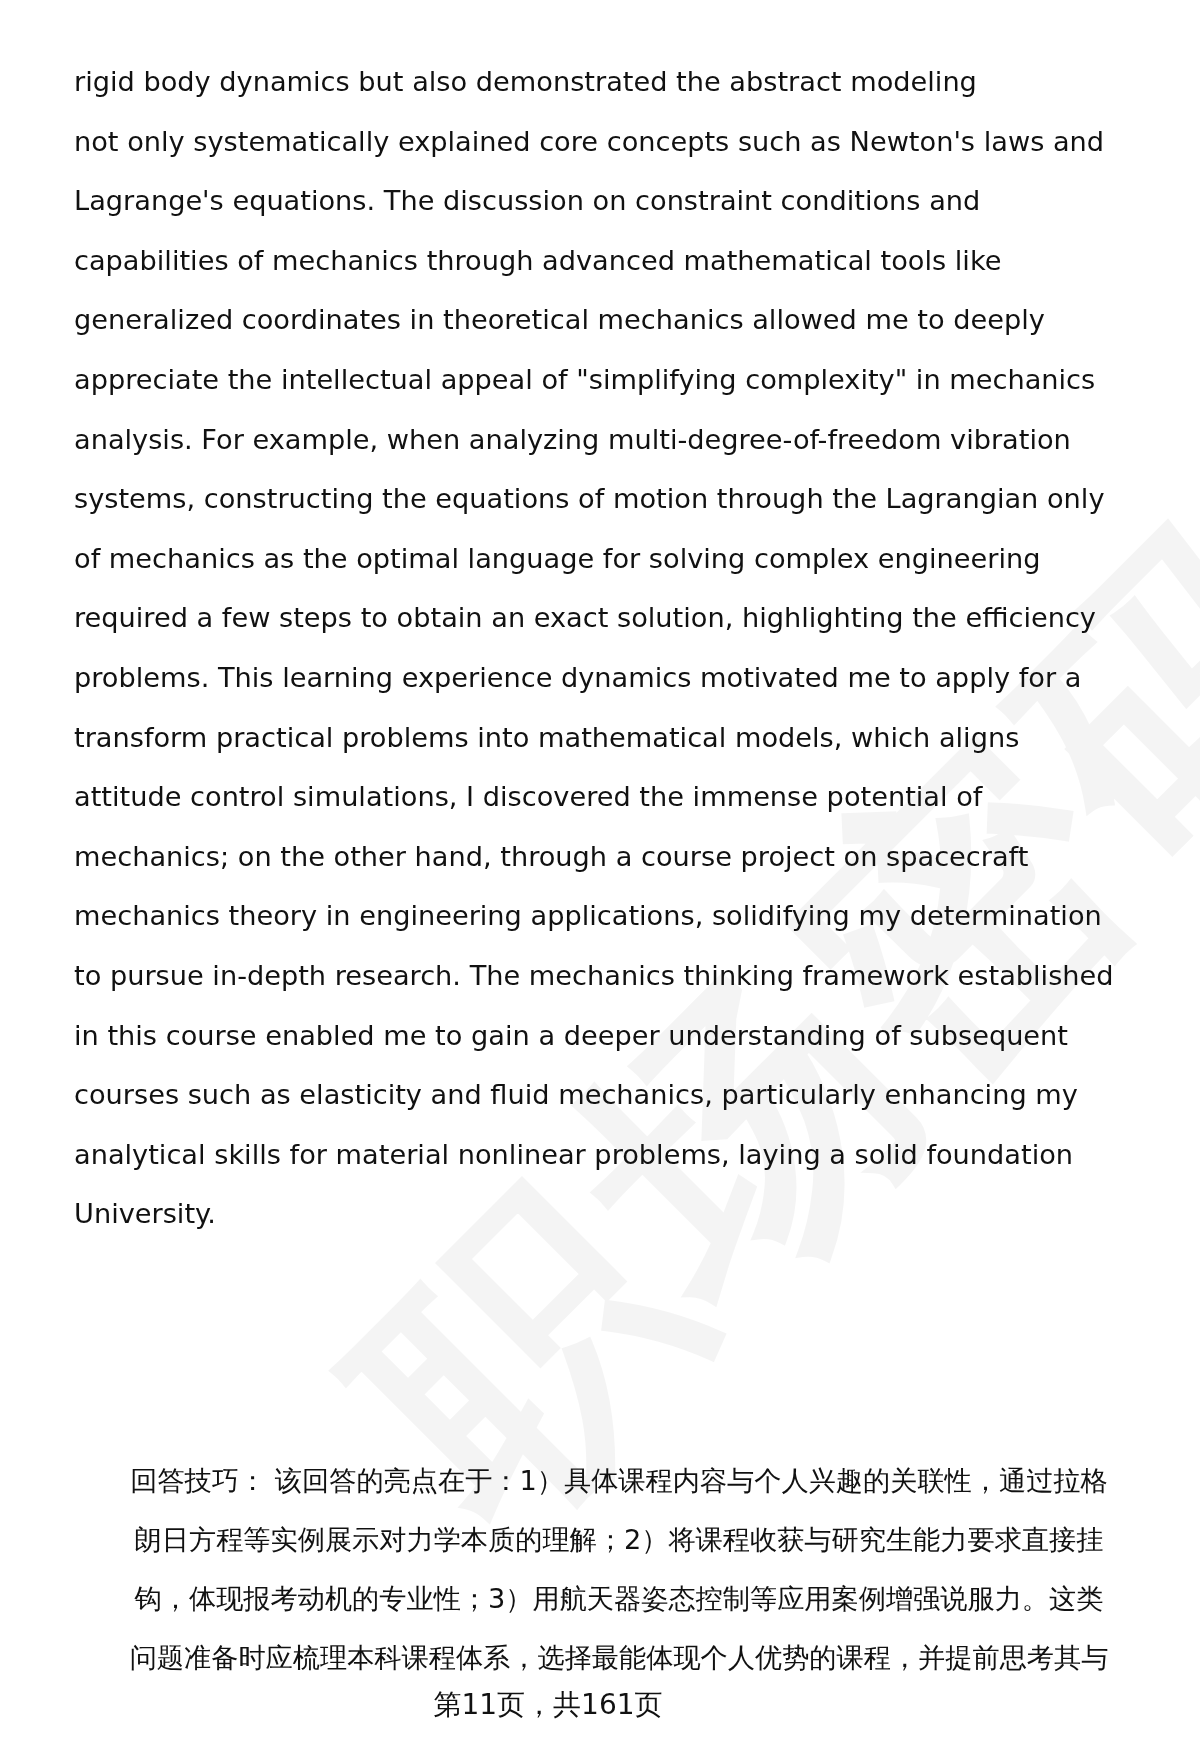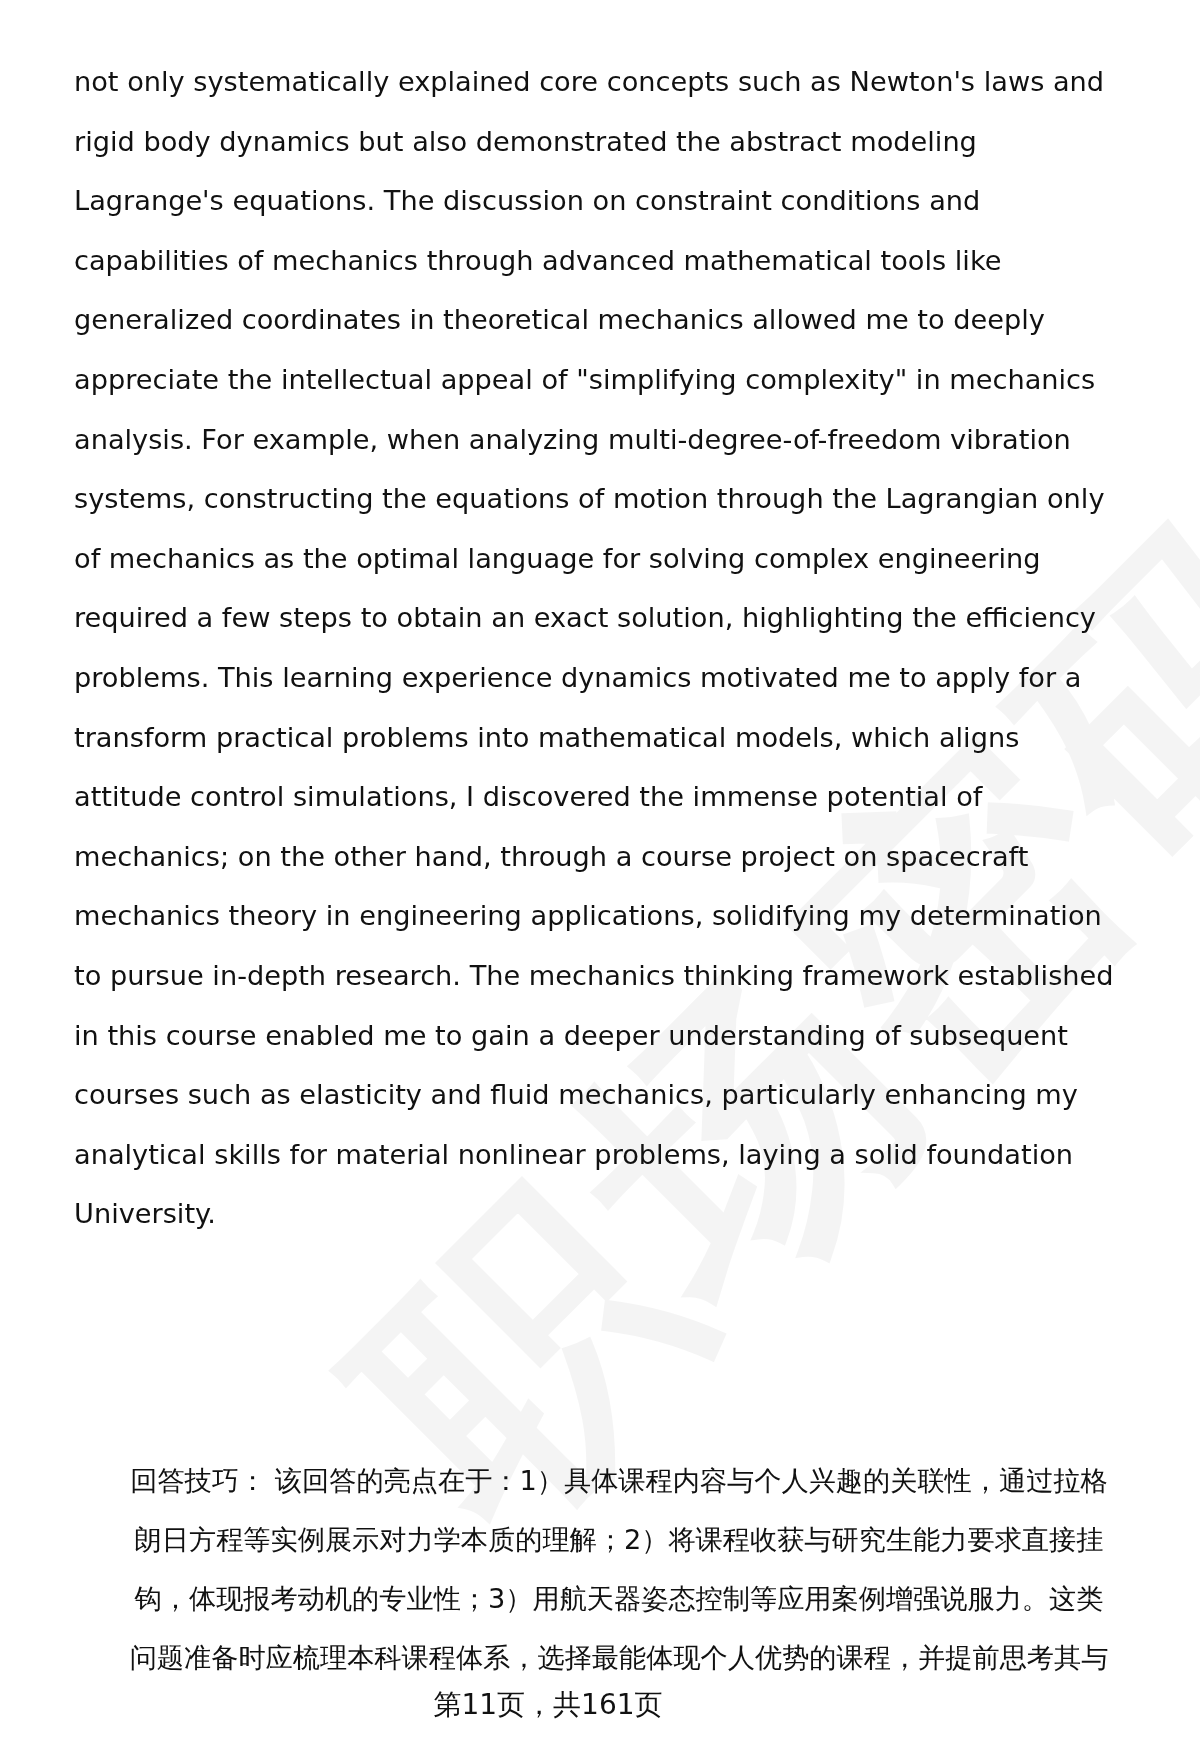--- a/index.html
+++ b/index.html
@@ -27,22 +27,22 @@
       font-family: "DejaVu Sans", sans-serif; font-size: 28px; color: #111; z-index: 1;
     }
   </style>
 </head>
 <body>
 
 <div class="page">
   <div class="watermark">职场密码</div>
 
   <div class="body-text">
+    <span class="line">rigid body dynamics but also demonstrated the abstract modeling</span>
     <span class="line">not only systematically explained core concepts such as Newton's laws and</span>
-    <span class="line">rigid body dynamics but also demonstrated the abstract modeling</span>
     <span class="line">Lagrange's equations. The discussion on constraint conditions and</span>
     <span class="line">capabilities of mechanics through advanced mathematical tools like</span>
     <span class="line">generalized coordinates in theoretical mechanics allowed me to deeply</span>
     <span class="line">appreciate the intellectual appeal of "simplifying complexity" in mechanics</span>
     <span class="line">analysis. For example, when analyzing multi-degree-of-freedom vibration</span>
     <span class="line">systems, constructing the equations of motion through the Lagrangian only</span>
     <span class="line">of mechanics as the optimal language for solving complex engineering</span>
     <span class="line">required a few steps to obtain an exact solution, highlighting the efficiency</span>
     <span class="line">problems. This learning experience dynamics motivated me to apply for a</span>
     <span class="line">transform practical problems into mathematical models, which aligns</span>

